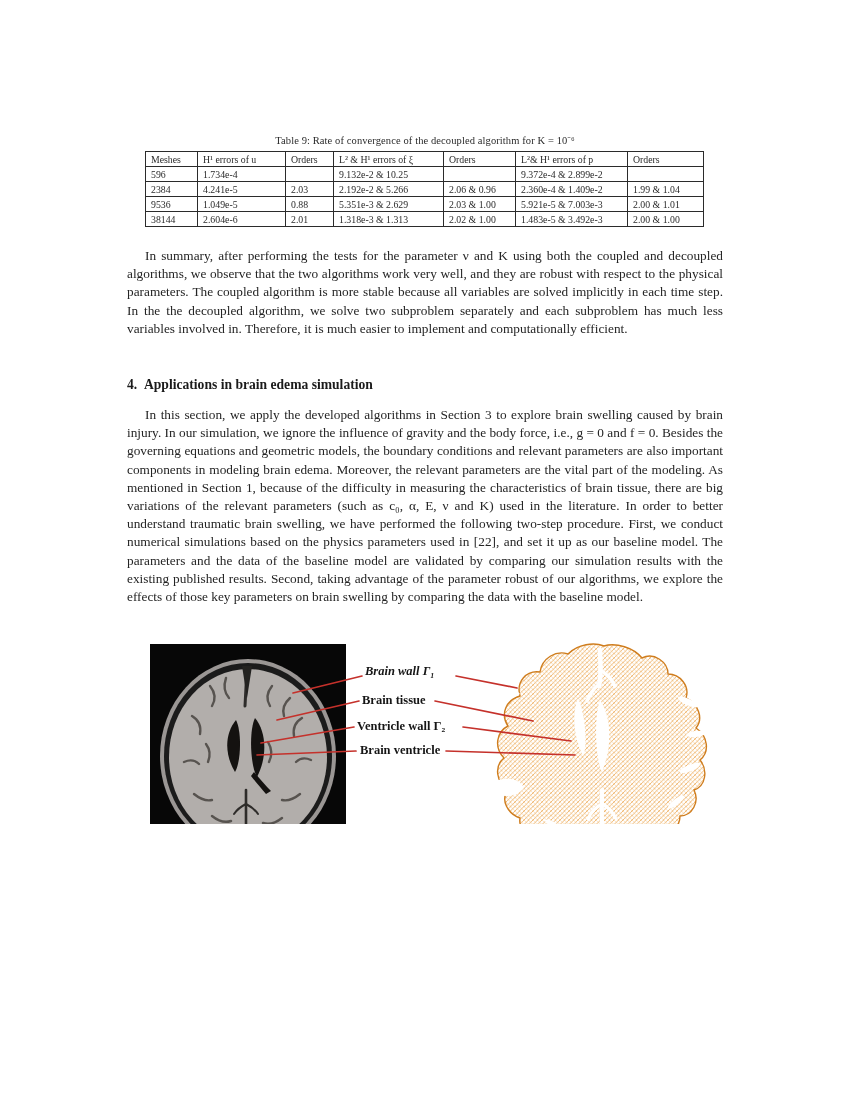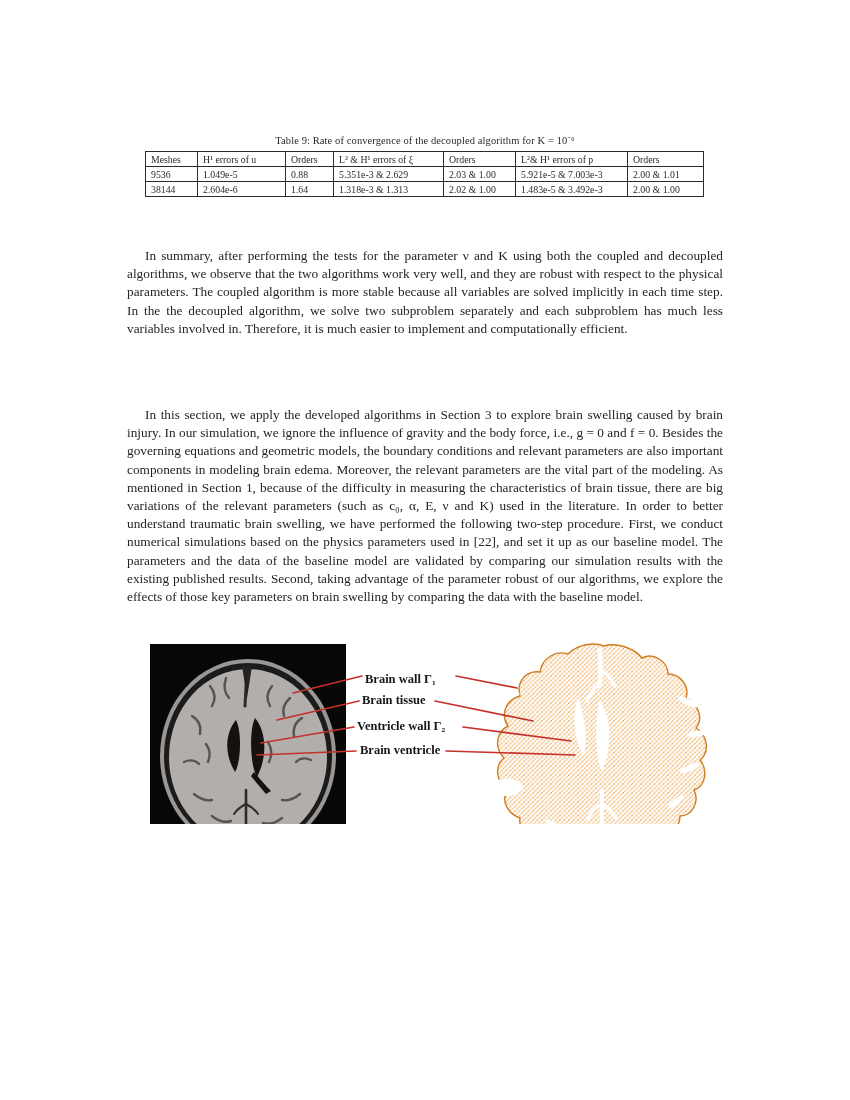--- a/index.html
+++ b/index.html
@@ -32,21 +32,21 @@
   }
   #p2 { top:406px; }
   .figure { position:absolute; left:150px; top:640px; width:570px; height:218px; }
   .mri { position:absolute; left:0; top:4px; }
   .mesh { position:absolute; left:338px; top:0; }
   .overlay { position:absolute; left:0; top:0; pointer-events:none; z-index:5; }
   .fig-label {
     position:absolute; font-weight:bold; font-size:12.5px; color:#161616;
     white-space:nowrap; z-index:6;
   }
-  #lbl0 { left:215px; top:32px; }
+  #lbl0 { left:215px; top:24px;font-style:italic; }
   #lbl1 { left:212px; top:53px; }
   #lbl2 { left:207px; top:79px; }
   #lbl3 { left:210px; top:103px; }
   .fig-caption {
     position:absolute; top:869px; left:0; width:100%; text-align:center;
     font-size:10.4px; color:#2a2a2a;
   }
   .page-number {
     position:absolute; top:924px; left:0; width:100%; text-align:right;
     font-size:12.5px; color:#2a2a2a;
@@ -75,42 +75,61 @@
         <th>H¹ errors of u</th>
         <th>Orders</th>
         <th>L² &amp; H¹ errors of ξ</th>
         <th>Orders</th>
         <th>L²&amp; H¹ errors of p</th>
         <th>Orders</th>
       </tr>
     </thead>
     <tbody>
       <tr>
+        <td>596</td>
+        <td>1.734e-4</td>
+        <td></td>
+        <td>9.132e-2 &amp; 10.25</td>
+        <td></td>
+        <td>9.372e-4 &amp; 2.899e-2</td>
+        <td></td>
+      </tr>
+      <tr>
+        <td>2384</td>
+        <td>4.241e-5</td>
+        <td>2.03</td>
+        <td>2.192e-2 &amp; 5.266</td>
+        <td>2.06 &amp; 0.96</td>
+        <td>2.360e-4 &amp; 1.409e-2</td>
+        <td>1.99 &amp; 1.04</td>
+      </tr>
+      <tr>
         <td>9536</td>
         <td>1.049e-5</td>
         <td>0.88</td>
         <td>5.351e-3 &amp; 2.629</td>
         <td>2.03 &amp; 1.00</td>
         <td>5.921e-5 &amp; 7.003e-3</td>
         <td>2.00 &amp; 1.01</td>
       </tr>
       <tr>
         <td>38144</td>
         <td>2.604e-6</td>
-        <td>1.64</td>
+        <td>2.01</td>
         <td>1.318e-3 &amp; 1.313</td>
         <td>2.02 &amp; 1.00</td>
         <td>1.483e-5 &amp; 3.492e-3</td>
         <td>2.00 &amp; 1.00</td>
       </tr>
     </tbody>
   </table>
 
   <p class="body" id="p1">In summary, after performing the tests for the parameter ν and K using both the coupled and decoupled algorithms, we observe that the two algorithms work very well, and they are robust with respect to the physical parameters. The coupled algorithm is more stable because all variables are solved implicitly in each time step. In the the decoupled algorithm, we solve two subproblem separately and each subproblem has much less variables involved in. Therefore, it is much easier to implement and computationally efficient.</p>
 
+  <h2 class="sec">4.&nbsp;&nbsp;Applications in brain edema simulation</h2>
 
   <p class="body" id="p2">In this section, we apply the developed algorithms in Section 3 to explore brain swelling caused by brain injury. In our simulation, we ignore the influence of gravity and the body force, i.e., g = 0 and f = 0. Besides the governing equations and geometric models, the boundary conditions and relevant parameters are also important components in modeling brain edema. Moreover, the relevant parameters are the vital part of the modeling. As mentioned in Section 1, because of the difficulty in measuring the characteristics of brain tissue, there are big variations of the relevant parameters (such as c₀, α, E, ν and K) used in the literature. In order to better understand traumatic brain swelling, we have performed the following two-step procedure. First, we conduct numerical simulations based on the physics parameters used in [22], and set it up as our baseline model. The parameters and the data of the baseline model are validated by comparing our simulation results with the existing published results. Second, taking advantage of the parameter robust of our algorithms, we explore the effects of those key parameters on brain swelling by comparing the data with the baseline model.</p>
 
   <div class="figure">
 
     <svg class="mri" width="196" height="212" viewBox="0 0 196 212">
       <rect x="0" y="0" width="196" height="212" fill="#070707"></rect>
       <g>
         <ellipse cx="98" cy="112" rx="88" ry="97" fill="#9a9694"></ellipse>
         <ellipse cx="98" cy="112" rx="84" ry="93" fill="#1b1b1b"></ellipse>

